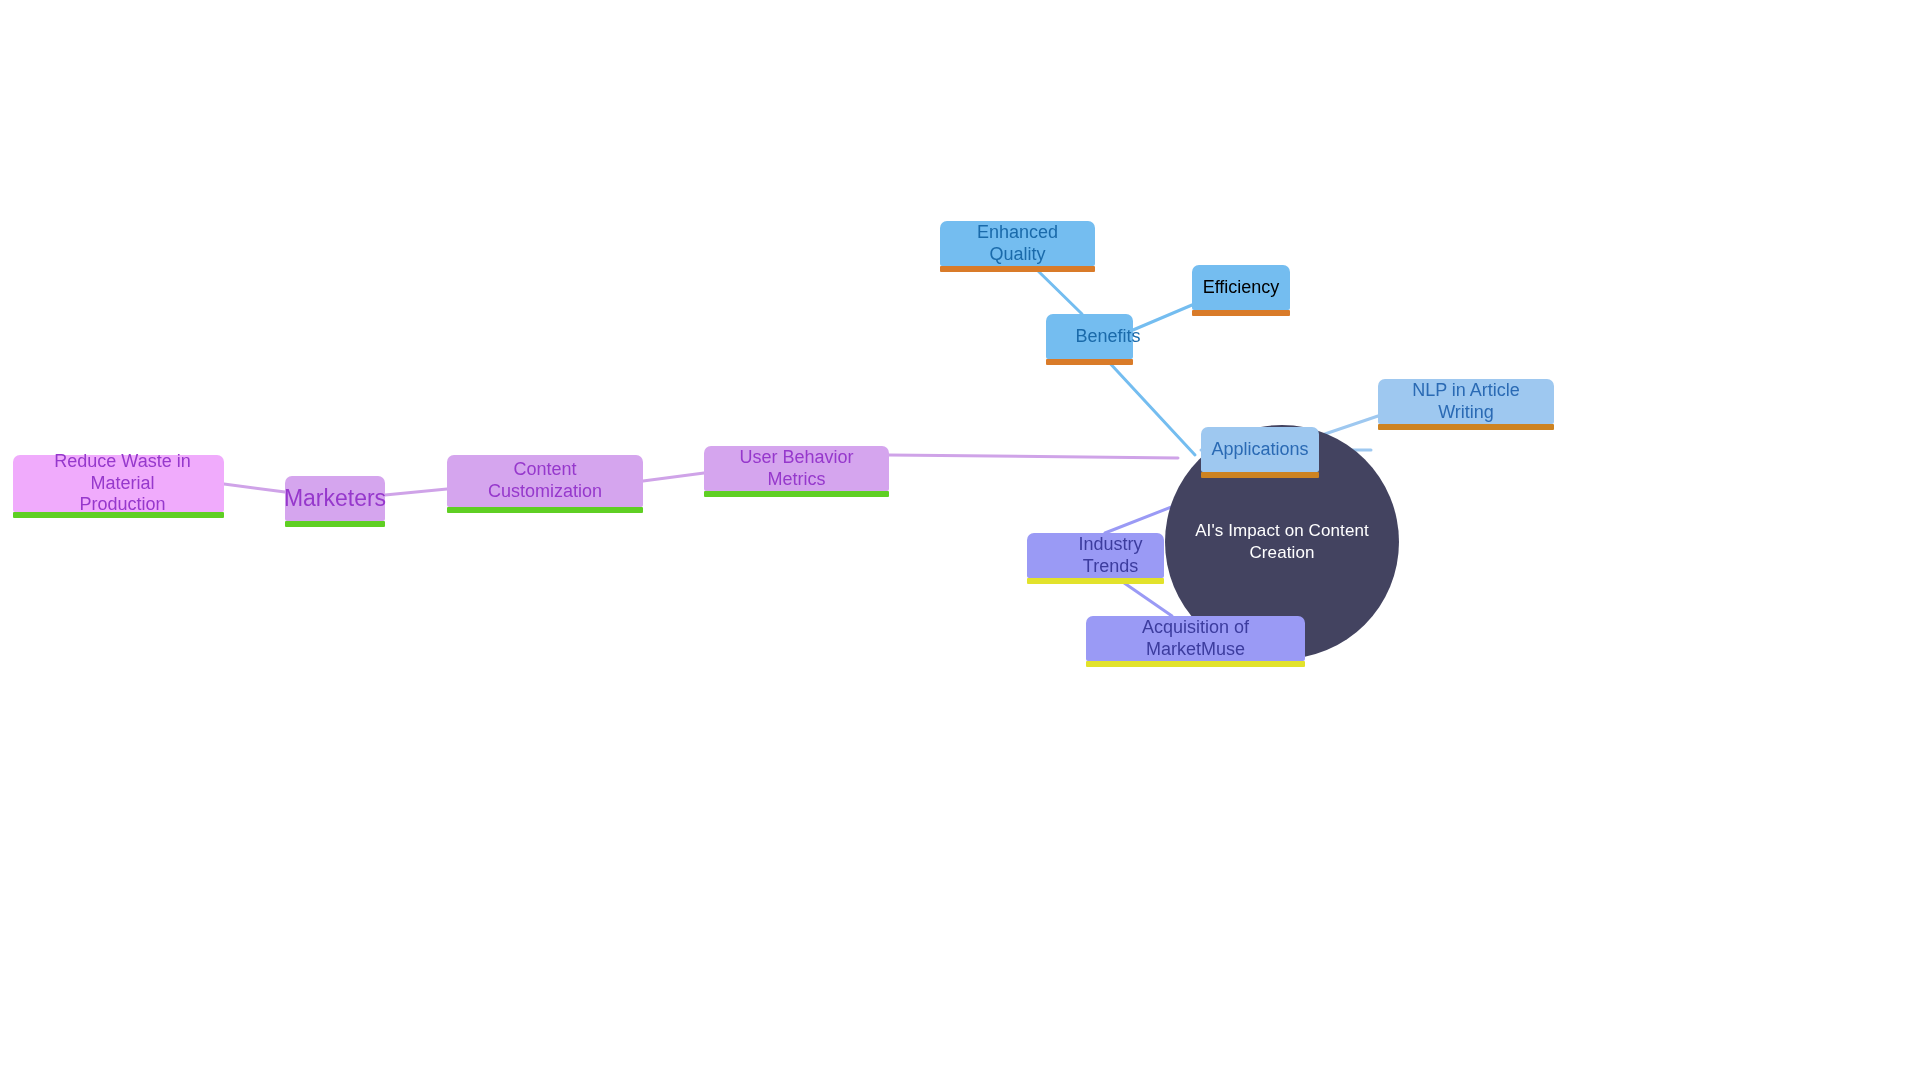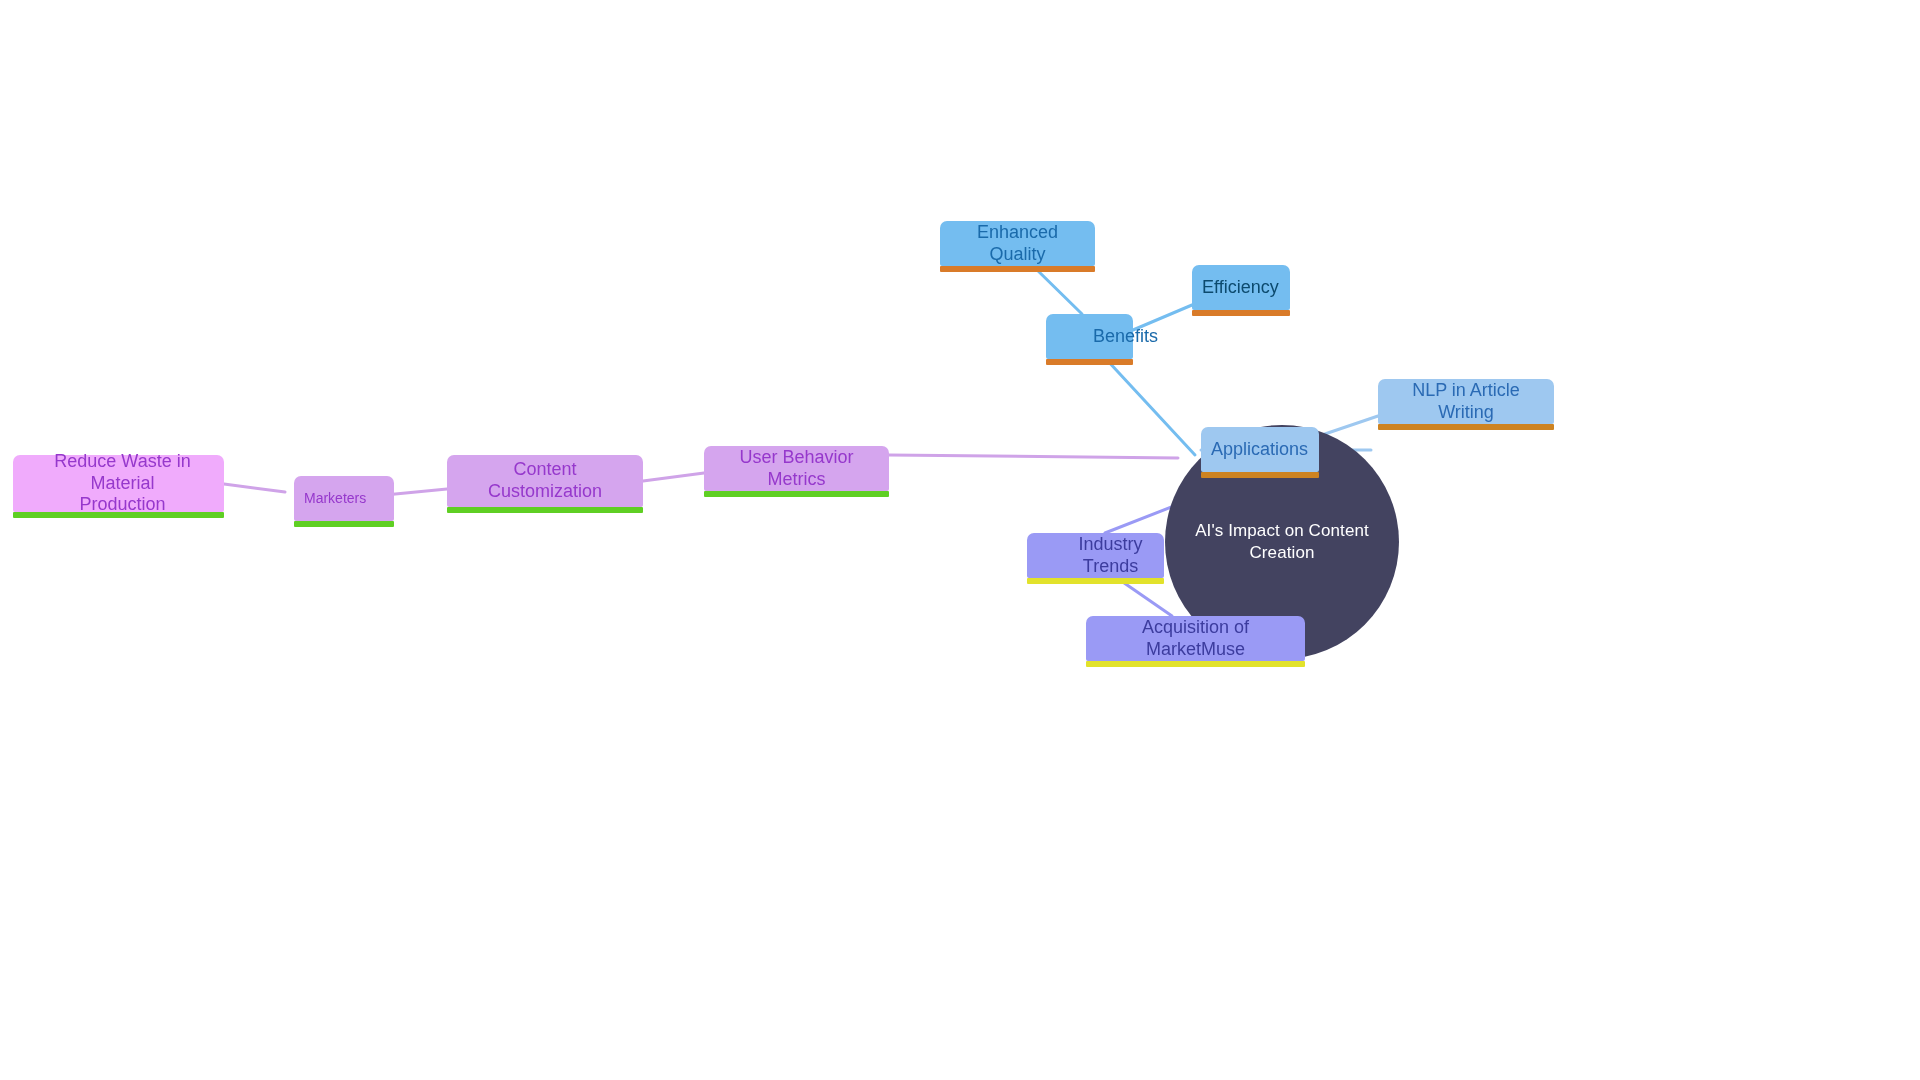--- a/index.html
+++ b/index.html
@@ -26,21 +26,21 @@
     left: 0; top: 0;
     width: 1920px;
     height: 1080px;
     pointer-events: none;
   }
   .node {
     position: absolute;
     box-sizing: border-box;
     display: flex;
     align-items: center;
-    justify-content: flex-start;
+    justify-content: center;
     text-align: center;
     border-radius: 7px 7px 2px 2px;
     line-height: 1.22;
     white-space: pre-line;
     padding: 0 10px;
   }
   .node-root {
     position: absolute;
     box-sizing: border-box;
     display: flex;
@@ -76,24 +76,24 @@
       <line x1="1202" y1="495" x2="1105" y2="533" stroke="#9a9af5" stroke-width="3" stroke-linecap="round"></line>
       <line x1="1117" y1="578" x2="1172" y2="616" stroke="#9a9af5" stroke-width="3" stroke-linecap="round"></line>
       <line x1="1178" y1="458" x2="889" y2="455" stroke="#cfa3e8" stroke-width="3" stroke-linecap="round"></line>
       <line x1="704" y1="473" x2="643" y2="481" stroke="#cfa3e8" stroke-width="3" stroke-linecap="round"></line>
       <line x1="447" y1="489" x2="385" y2="495" stroke="#cfa3e8" stroke-width="3" stroke-linecap="round"></line>
       <line x1="285" y1="492" x2="224" y2="484" stroke="#cfa3e8" stroke-width="3" stroke-linecap="round"></line>
     </svg>
 <div class="node-root" style="left: 1165px; top: 425px; width: 234px; height: 234px; background: rgb(67, 67, 96); color: rgb(255, 255, 255); font-size: 17px;"><span>AI's Impact on Content
 Creation</span></div>
     <div class="node" style="left: 940px; top: 221px; width: 155px; height: 45px; background: rgb(116, 189, 240); color: rgb(26, 106, 170); font-size: 18px;"><span>Enhanced Quality</span><div class="underline" style="background: rgb(217, 123, 41);"></div></div>
-    <div class="node" style="left: 1192px; top: 265px; width: 98px; height: 45px; background: rgb(116, 189, 240); color: #0c4a6e; font-size: 18px;"><span>Efficiency</span><div class="underline" style="background: rgb(217, 123, 41);"></div></div>
+    <div class="node" style="left: 1192px; top: 265px; width: 98px; height: 45px; background: rgb(116, 189, 240); color: #000000; font-size: 18px;"><span>Efficiency</span><div class="underline" style="background: rgb(217, 123, 41);"></div></div>
     <div class="node" style="left: 1046px; top: 314px; width: 87px; height: 45px; background: rgb(116, 189, 240); color: rgb(26, 106, 170); font-size: 18px; padding-left: 47px;"><span>Benefits</span><div class="underline" style="background: rgb(217, 123, 41);"></div></div>
     <div class="node" style="left: 1201px; top: 427px; width: 118px; height: 45px; background: rgb(158, 200, 240); color: rgb(42, 106, 180); font-size: 18px;"><span>Applications</span><div class="underline" style="background: rgb(205, 131, 34);"></div></div>
     <div class="node" style="left: 1378px; top: 379px; width: 176px; height: 45px; background: rgb(158, 200, 240); color: rgb(42, 106, 180); font-size: 18px;"><span>NLP in Article Writing</span><div class="underline" style="background: rgb(205, 131, 34);"></div></div>
     <div class="node" style="left: 1027px; top: 533px; width: 137px; height: 45px; background: rgb(154, 154, 245); color: rgb(60, 60, 158); font-size: 18px; padding-left: 40px;"><span>Industry Trends</span><div class="underline" style="background: rgb(226, 226, 43);"></div></div>
     <div class="node" style="left: 1086px; top: 616px; width: 219px; height: 45px; background: rgb(154, 154, 245); color: rgb(60, 60, 158); font-size: 18px;"><span>Acquisition of MarketMuse</span><div class="underline" style="background: rgb(226, 226, 43);"></div></div>
     <div class="node" style="left: 704px; top: 446px; width: 185px; height: 45px; background: rgb(213, 165, 238); color: rgb(150, 56, 204); font-size: 18px;"><span>User Behavior Metrics</span><div class="underline" style="background: rgb(95, 207, 35);"></div></div>
     <div class="node" style="left: 447px; top: 455px; width: 196px; height: 52px; background: rgb(213, 165, 238); color: rgb(150, 56, 204); font-size: 18px;"><span>Content Customization</span><div class="underline" style="background: rgb(95, 207, 35);"></div></div>
-    <div class="node" style="left: 285px; top: 476px; width: 100px; height: 45px; background: rgb(213, 165, 238); color: rgb(150, 56, 204); font-size: 14px; margin-left: 9px;"><span>Marketers</span><div class="underline" style="background: rgb(95, 207, 35);"></div></div>
+    <div class="node" style="left: 285px; top: 476px; width: 100px; height: 45px; background: rgb(213, 165, 238); color: rgb(150, 56, 204); font-size: 23px;"><span>Marketers</span><div class="underline" style="background: rgb(95, 207, 35);"></div></div>
     <div class="node" style="left: 13px; top: 455px; width: 211px; height: 57px; background: #f0abfc; color: rgb(150, 56, 204); font-size: 18px; padding-left: 18px;"><span>Reduce Waste in Material
 Production</span><div class="underline" style="background: rgb(95, 207, 35);"></div></div>
   </div>
 
 </body></html>

